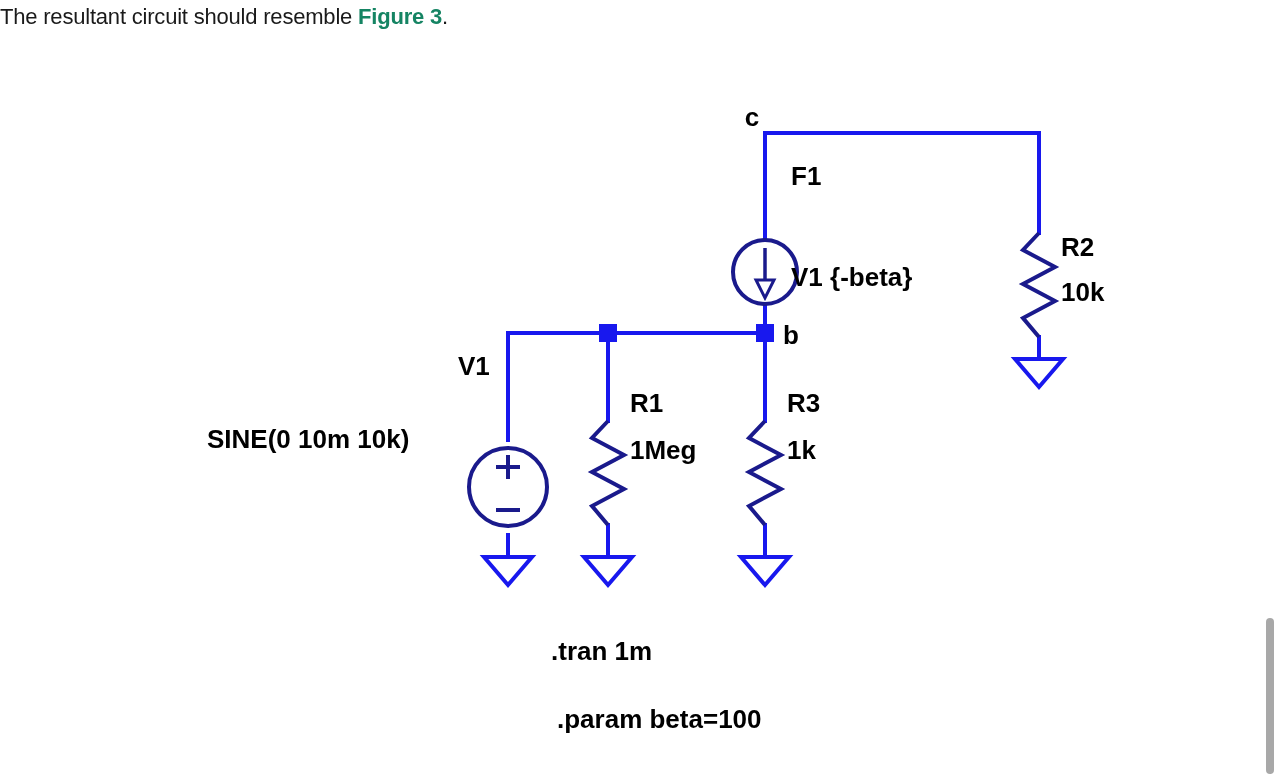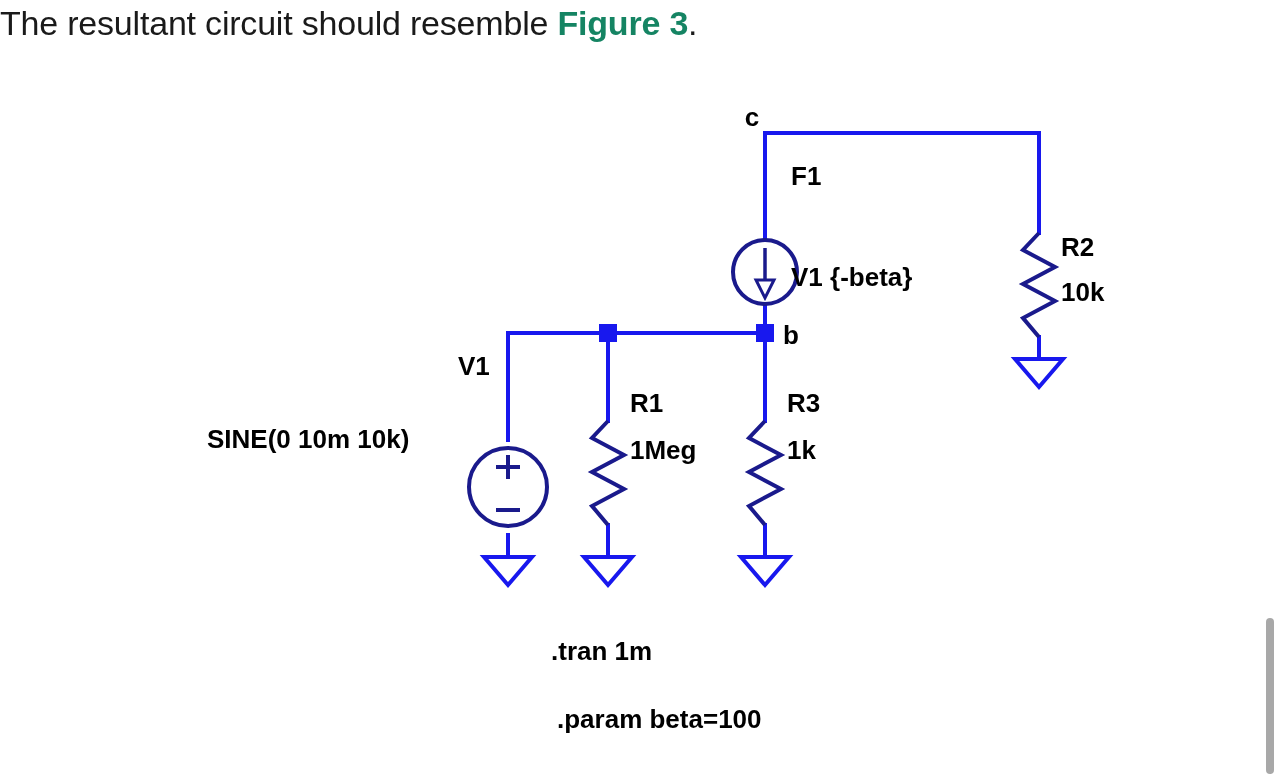--- a/index.html
+++ b/index.html
@@ -11,21 +11,21 @@
     width: 1284px;
     height: 782px;
     position: relative;
     overflow: hidden;
     font-family: "Liberation Sans", sans-serif;
   }
   #intro-text {
     position: absolute;
     left: 0px;
     top: 4px;
-    font-size: 34px;
+    font-size: 22px;
     color: #1a1a1a;
     white-space: nowrap;
     letter-spacing: -0.2px;
   }
   #figure-ref {
     color: #158463;
     font-weight: bold;
   }
   #schematic-stage {
     position: absolute;

